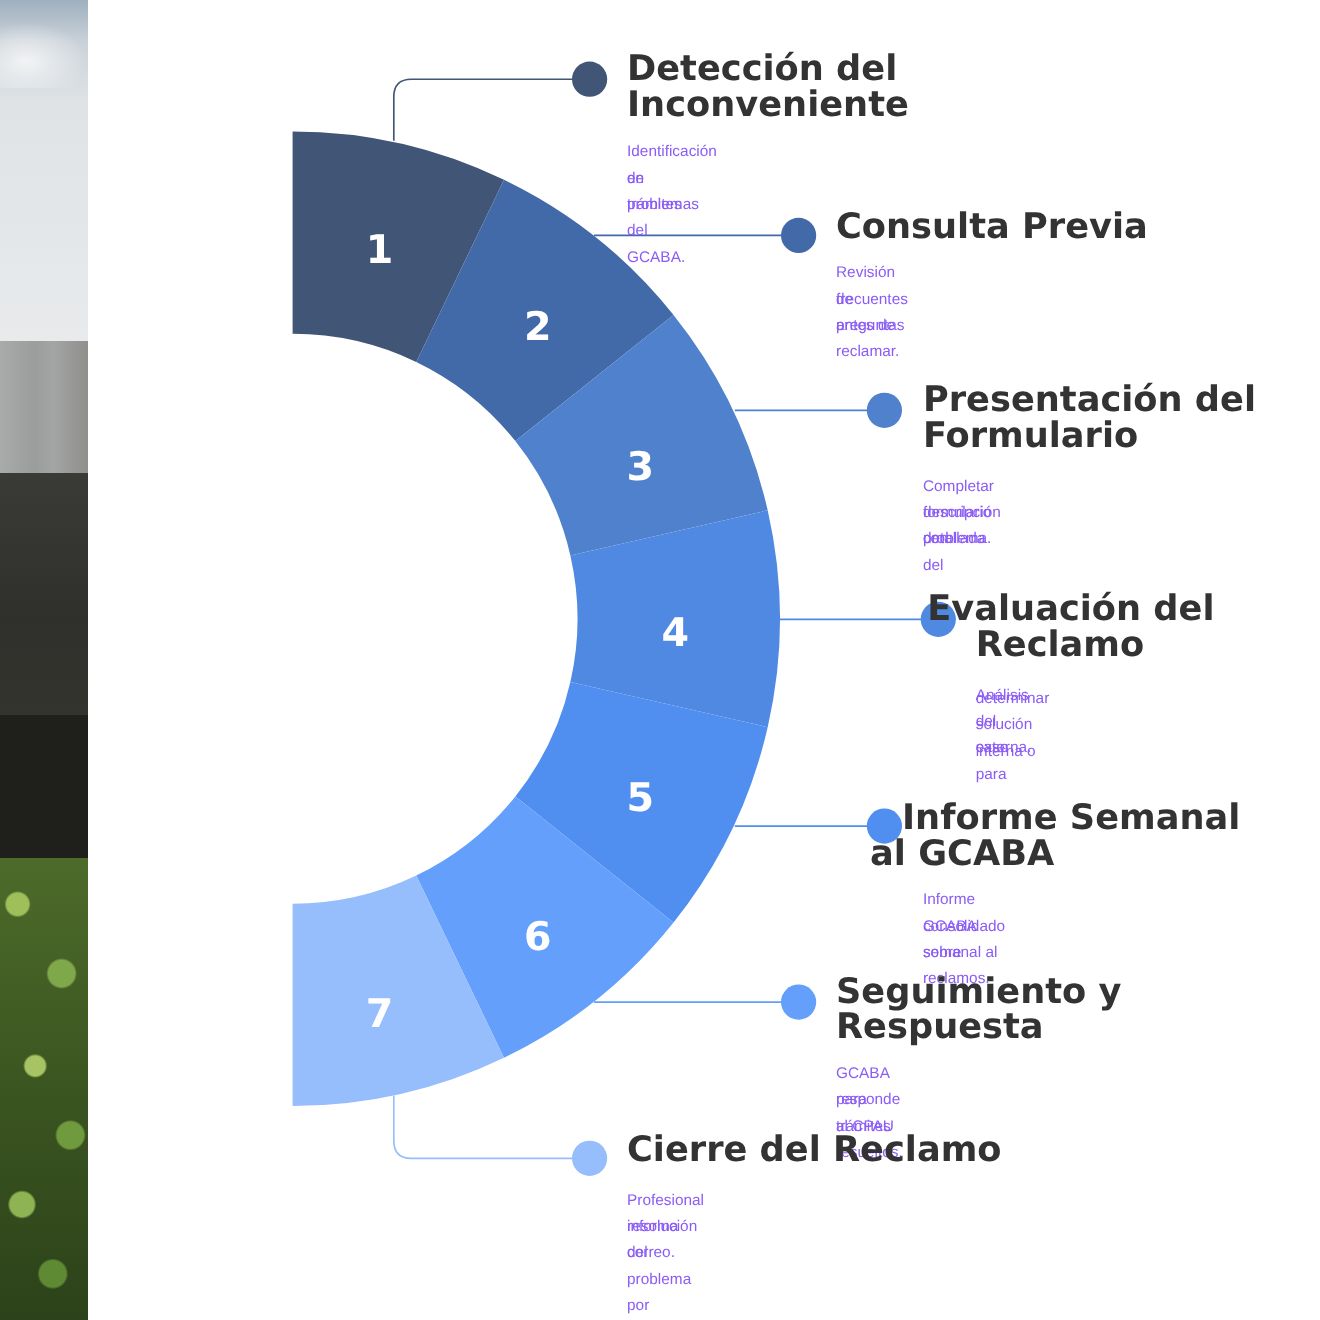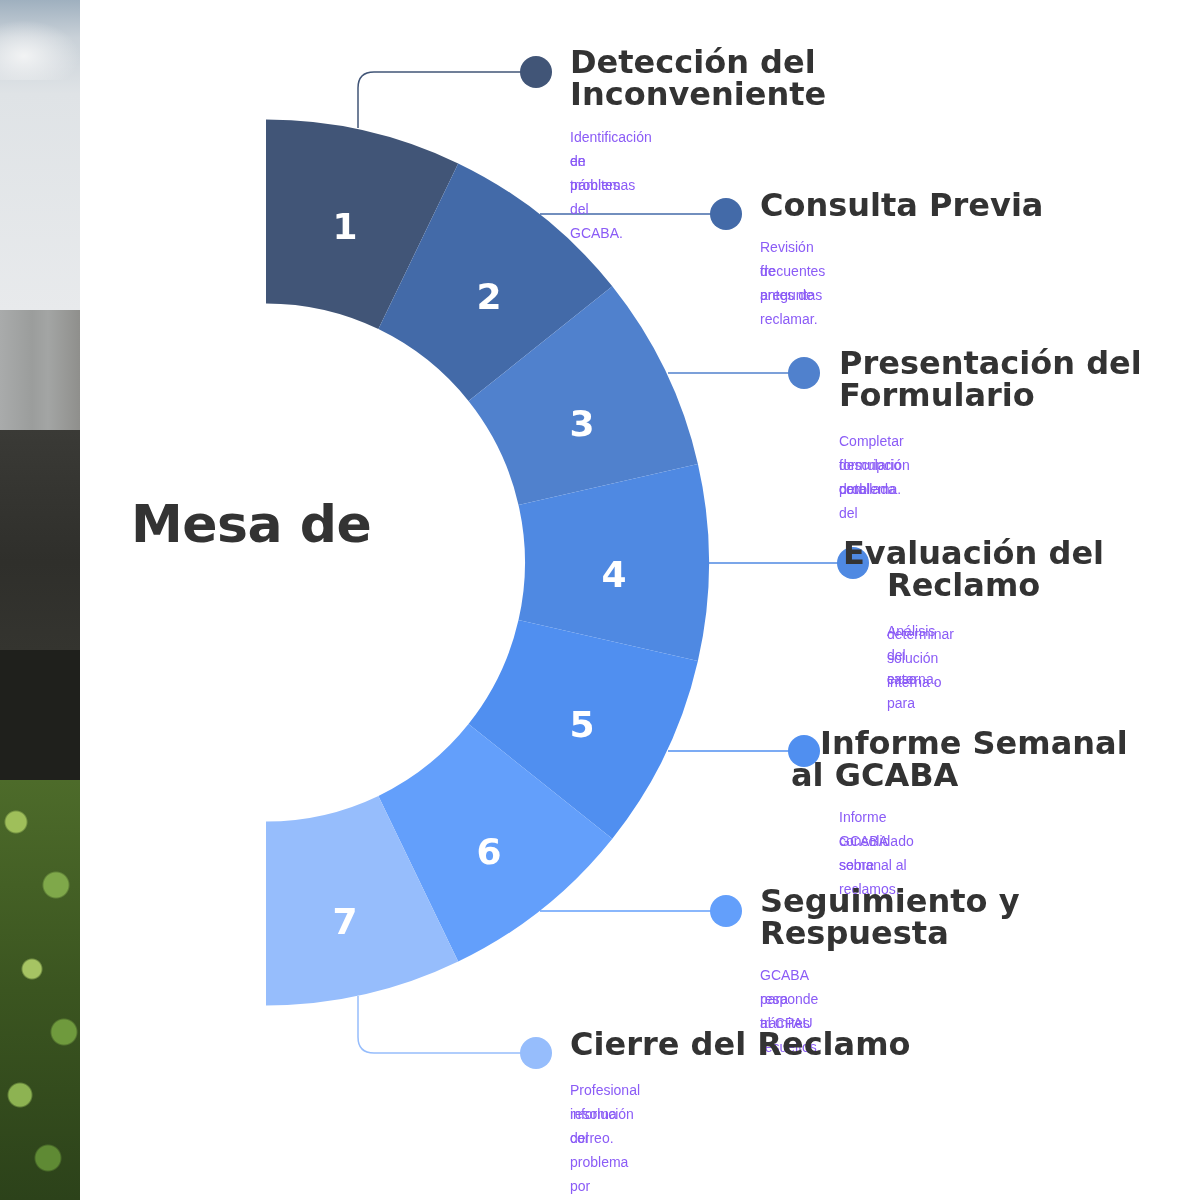--- a/index.html
+++ b/index.html
@@ -59,21 +59,20 @@
   <text class="seg-num" x="345" y="239" text-anchor="middle">1</text>
   <text class="seg-num" x="489" y="309" text-anchor="middle">2</text>
   <text class="seg-num" x="582" y="436" text-anchor="middle">3</text>
   <text class="seg-num" x="614" y="587" text-anchor="middle">4</text>
   <text class="seg-num" x="582" y="737" text-anchor="middle">5</text>
   <text class="seg-num" x="489" y="864" text-anchor="middle">6</text>
   <text class="seg-num" x="345" y="934" text-anchor="middle">7</text>
 </svg>
 
 <div class="title">
-  <div>Mesa de</div>
 </div>
 
 <div class="step">
   <div class="dot" style="left:520px;top:56px;background:#415577"></div>
   <h3 style="left:570px;top:46px">Detección del</h3>
   <h3 style="left:570px;top:78px">Inconveniente</h3>
   <p style="left:570px;top:125px">Identificación de problemas</p>
   <p style="left:570px;top:149px">en trámites del GCABA.</p>
 </div>
 

